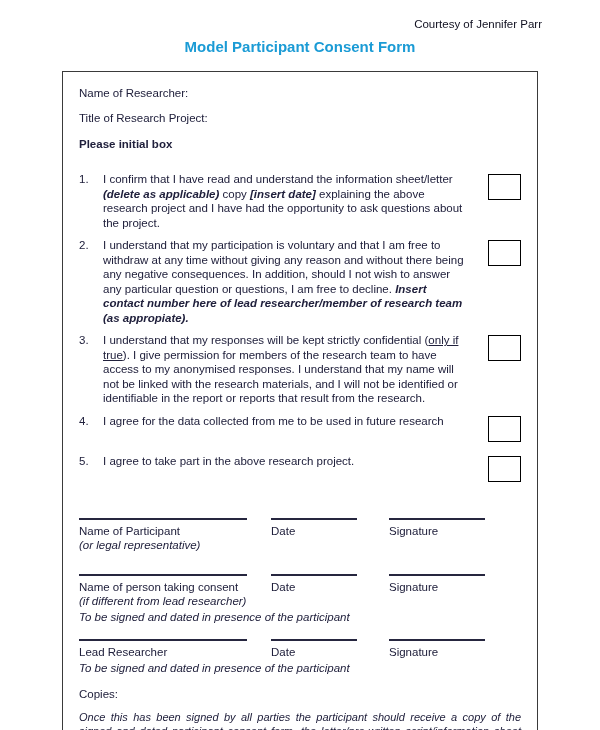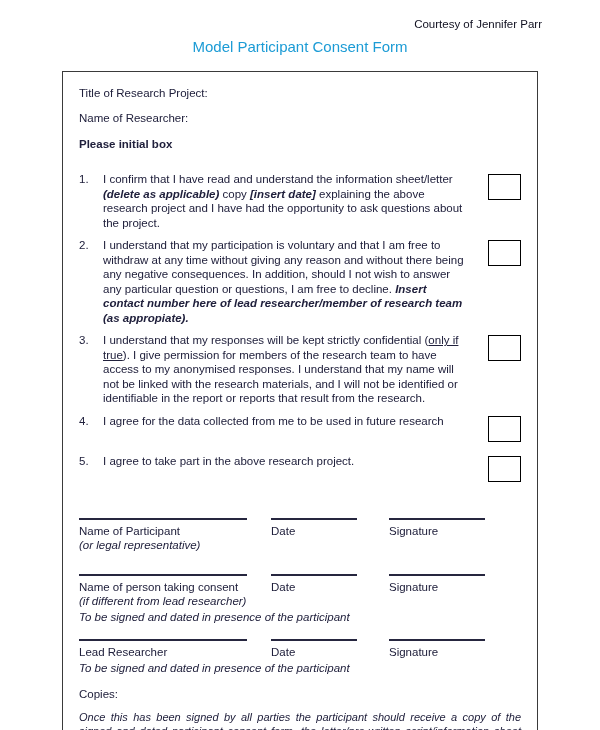--- a/index.html
+++ b/index.html
@@ -13,21 +13,21 @@
   .page { width: 600px; height: 730px; padding: 18px 30px 0 30px; }
   .courtesy {
     text-align: right;
     font-size: 11.5px;
     color: #101020;
     padding-right: 28px;
   }
   .doc-title {
     text-align: center;
     font-size: 15px;
-    font-weight: normal;
+    font-weight: bold;
     color: #1b9bd5;
     margin-top: 8px;
   }
   .form-box {
     margin: 16px auto 0 auto;
     width: 476px;
     border: 1px solid #3a3a3a;
     padding: 14px 16px 12px 16px;
     font-size: 11.5px;
     line-height: 1.26;
@@ -76,23 +76,23 @@
 <body>
 
 <div class="page">
 
   <div class="courtesy">Courtesy of Jennifer Parr</div>
 
   <div class="doc-title">Model Participant Consent Form</div>
 
   <div class="form-box">
 
+    <div class="field-label">Name of Researcher:</div>
+
     <div class="field-label">Title of Research Project:</div>
-
-    <div class="field-label">Name of Researcher:</div>
 
     <div class="initial-header">Please initial box</div>
 
     <div class="item">
       <span class="num">1.</span>
       <div class="itext"><span>I confirm that I have read and understand the information sheet/letter </span><span class="it">(delete as applicable)</span><span> copy </span><span class="it">[insert date]</span><span> explaining the above research project and I have had the opportunity to ask questions about the project.</span></div>
       <div class="boxcol">
           <div class="initialbox"></div>
         </div>
     </div>

